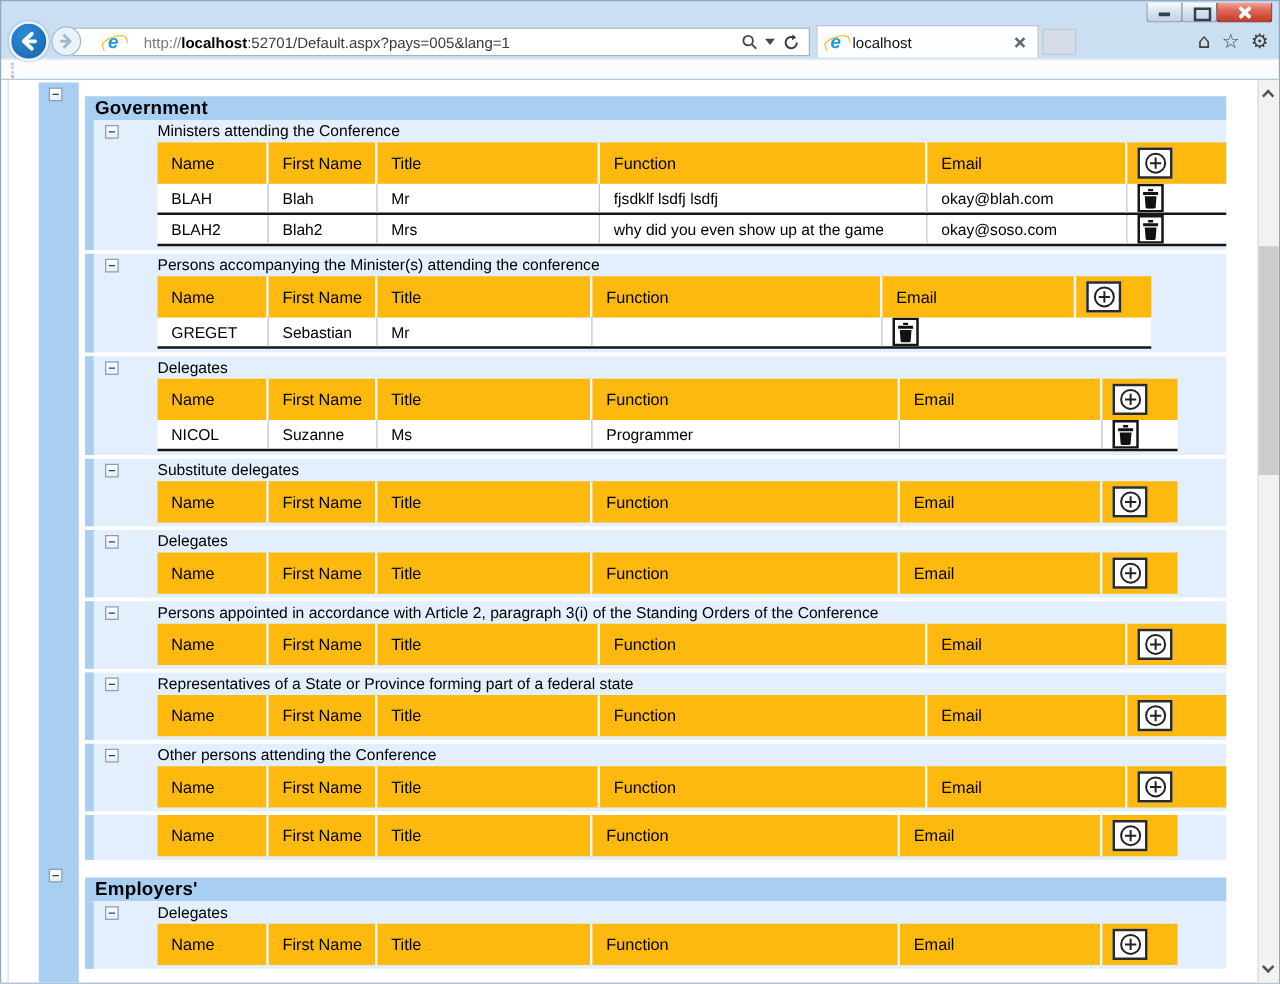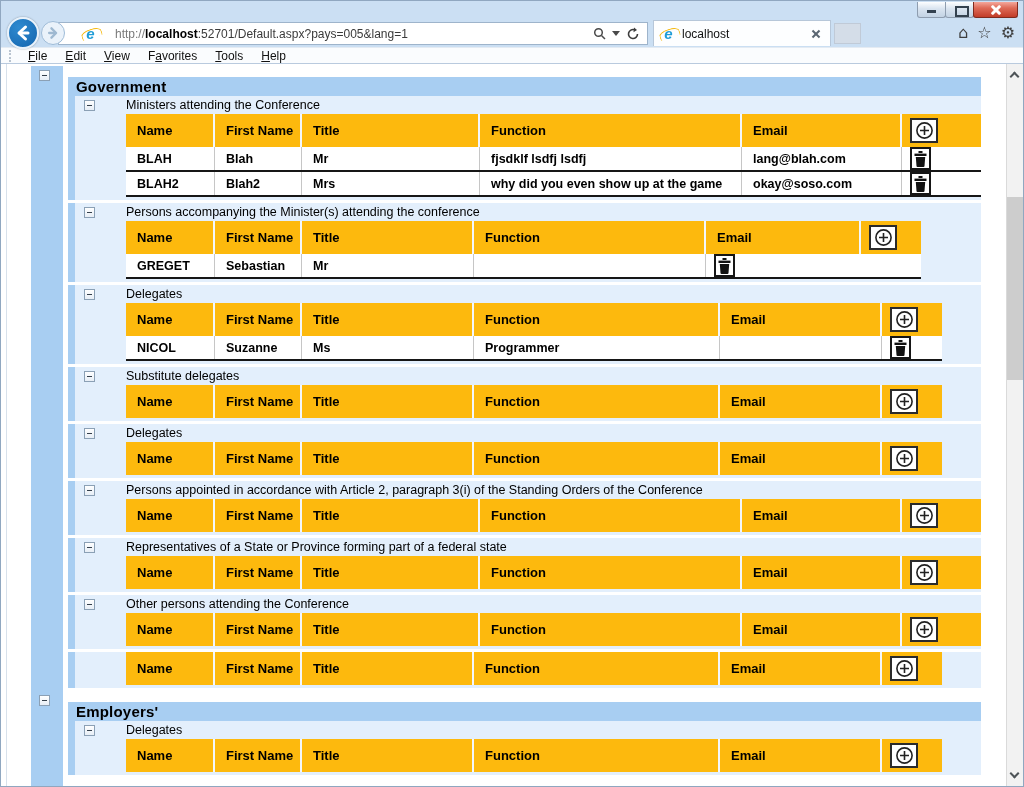--- a/index.html
+++ b/index.html
@@ -77,21 +77,21 @@
   .subsection { background:#E3EFFC; border-left:7px solid #A8CEF2; padding-bottom:3px; margin-bottom:3px; position:relative; }
   .label-row { height:18px; display:flex; align-items:center; }
   .label-row .collapse-box { margin-left:9px; }
   .sub-label { font-size:12.5px; color:#000; margin-left:31px; }
 
   .collapse-box { width:11px; height:11px; border:1px solid #8BA0B5; background:linear-gradient(#FFFFFF,#E7EEF6);
                   position:relative; flex:0 0 auto; }
   .collapse-box::after { content:''; position:absolute; left:2px; right:2px; top:4px; height:1px; background:#35404C; }
 
   .tbl { margin-left:51px; font-size:12.5px; }
-  .tbl-header, .tbl-row { display:grid;font-weight:bold; }
+  .tbl-header, .tbl-row { display:grid; }
   .v-a .tbl-header, .v-a .tbl-row { grid-template-columns:89px 87px 178px 262px 160px 79px; width:855px; }
   .v-b .tbl-header, .v-b .tbl-row { grid-template-columns:89px 87px 172px 232px 155px 60px; width:795px; }
   .v-c .tbl-header, .v-c .tbl-row { grid-template-columns:89px 87px 172px 246px 162px 60px; width:816px; }
   .tbl-header { height:33px; }
   .th { background:#FDB90D; display:flex; align-items:center; padding-left:11px; border-right:2px solid #F3F7FB; color:#000; font-size:13px; }
   .th:last-child { border-right:none; padding-left:0; }
   .tbl-row { height:25px; background:#fff; border-bottom:2px solid #161616; }
   .tbl-row:first-of-type { border-top:2px solid #161616; }
   .td { display:flex; align-items:center; padding-left:11px; border-right:1px solid #C6C6C6; color:#000; overflow:hidden; white-space:nowrap; }
   .td:last-child { border-right:none; padding-left:0; }
@@ -162,21 +162,20 @@
 
     <div class="chrome-icons">
       <span>⌂</span>
       <span>☆</span>
       <span>⚙</span>
     </div>
   </div>
 
   <div class="menubar">
     <span class="menu-handle"></span>
-    <span id="menu-items"><span class="menu-item"><u>F</u>ile</span><span class="menu-item"><u>E</u>dit</span><span class="menu-item"><u>V</u>iew</span><span class="menu-item">F<u>a</u>vorites</span><span class="menu-item"><u>T</u>ools</span><span class="menu-item"><u>H</u>elp</span></span>
   </div>
 
   <div class="content">
     <div class="edge-line"></div>
     <div class="rail"></div>
     <div class="main">
         <div class="section">
           <div class="collapse-box outer-toggle"></div>
           <div class="band">
             <span class="band-title">Government</span>
@@ -201,21 +200,21 @@
                         <path d="M9.5 5 V14 M5 9.5 H14" stroke="#222" stroke-width="1.6"></path>
                       </svg>
                     </button>
                   </div>
                 </div>
                 <div class="tbl-row">
                   <div class="td">BLAH</div>
                   <div class="td">Blah</div>
                   <div class="td">Mr</div>
                   <div class="td">fjsdklf lsdfj lsdfj</div>
-                  <div class="td">lang@blah.com</div>
+                  <div class="td">okay@blah.com</div>
                   <div class="td">
                     <button class="del-btn">
                       <svg width="13" height="16" viewBox="0 0 13 16">
                         <rect x="4.5" y="0" width="4" height="2" fill="#111"></rect>
                         <rect x="0.5" y="2.6" width="12" height="2.4" fill="#111"></rect>
                         <path d="M1.8 6 h9.4 l-0.7 9 a1 1 0 0 1 -1 0.9 h-6 a1 1 0 0 1 -1 -0.9 Z" fill="#111"></path>
                       </svg>
                     </button>
                   </div>
                 </div>

